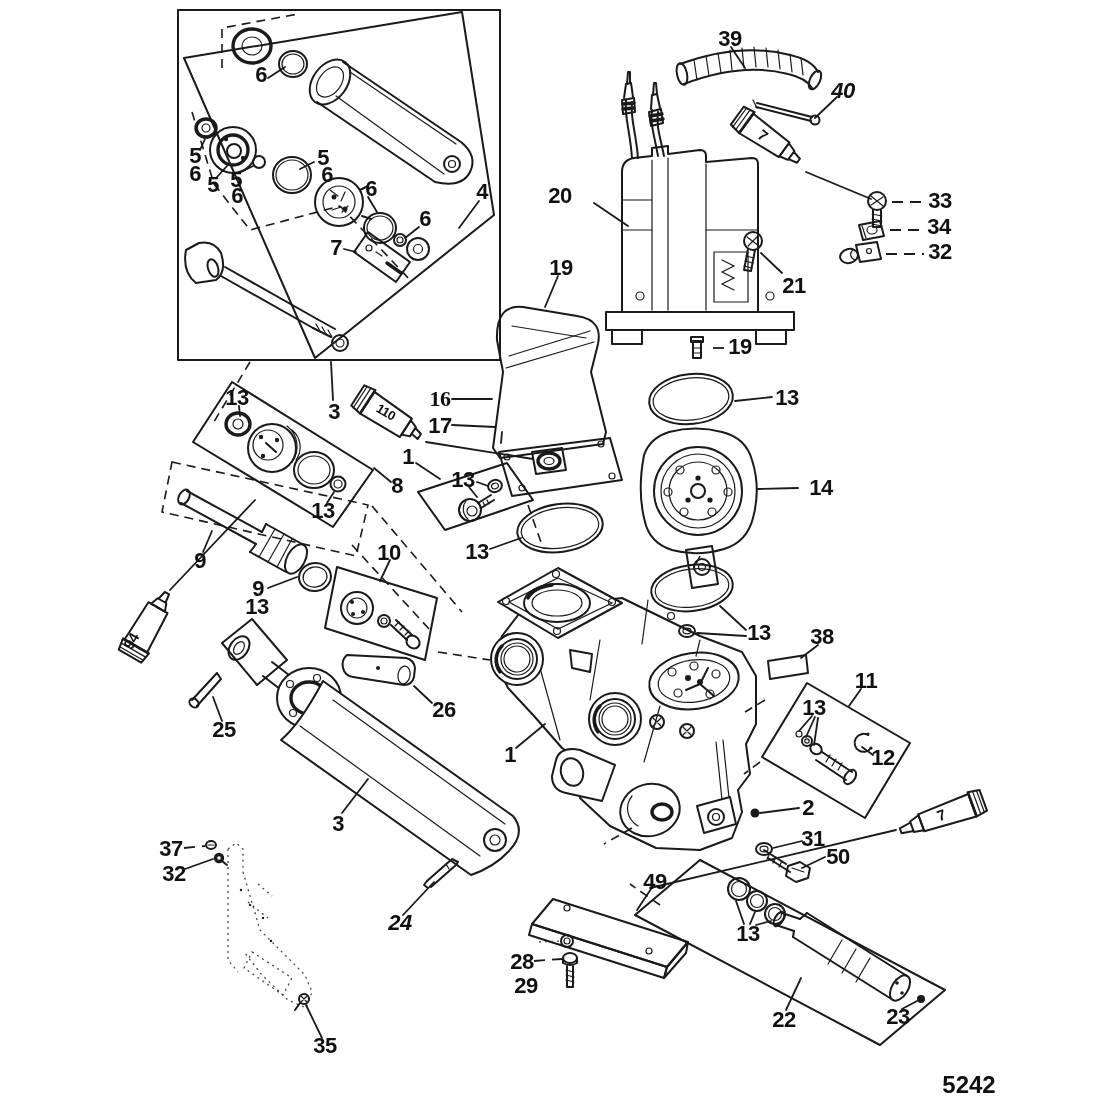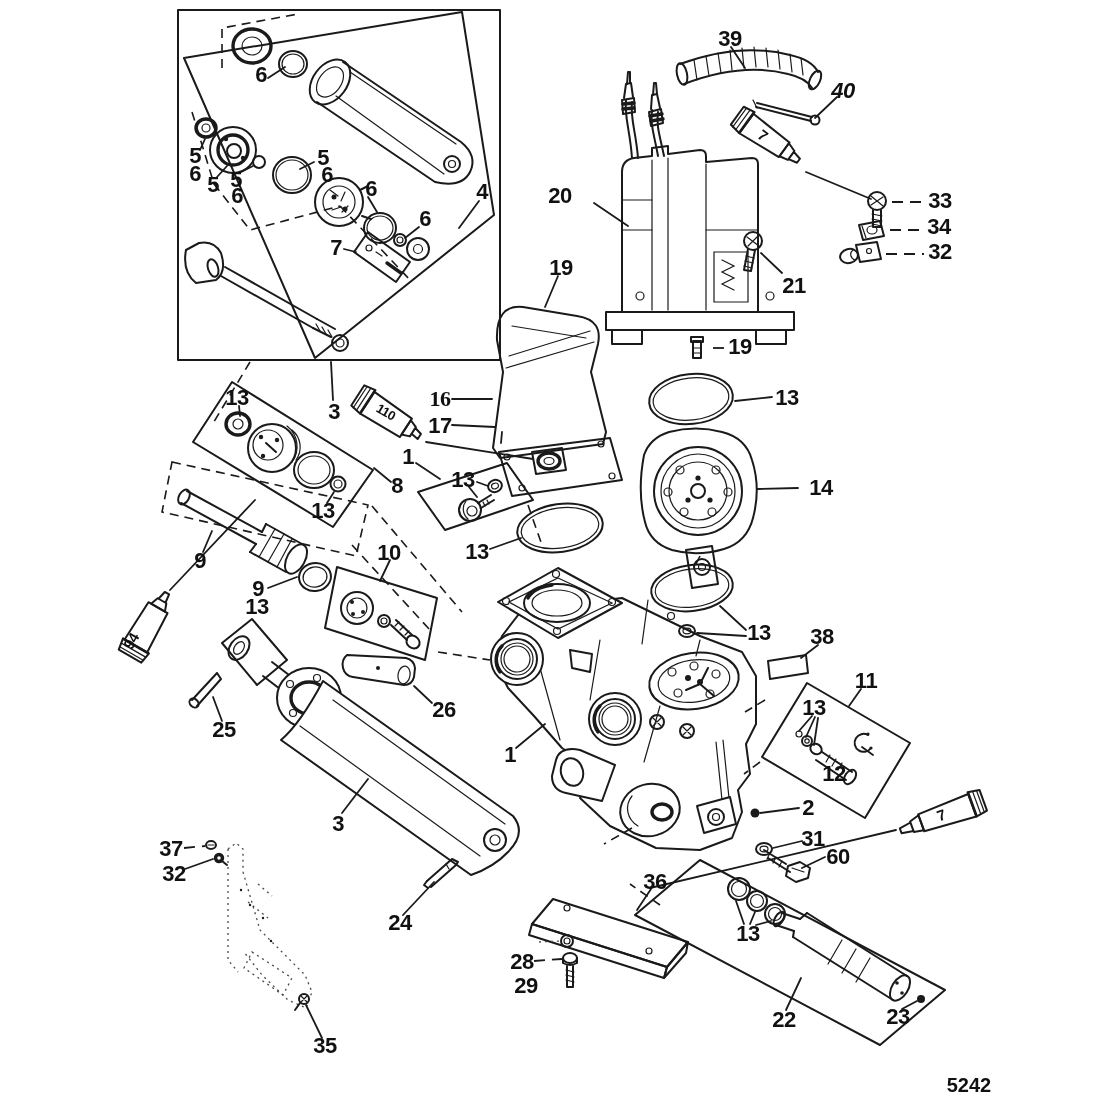--- a/index.html
+++ b/index.html
@@ -13,21 +13,21 @@
   .w{stroke:#1a1a1a;fill:#ffffff;stroke-width:2;stroke-linejoin:round;}
   .f{fill:#1a1a1a;stroke:none;}
   .d{stroke:#1a1a1a;fill:none;stroke-width:1.6;stroke-dasharray:9 6;}
   .o{stroke:#4a4a4a;fill:none;stroke-width:1.3;stroke-dasharray:2 4;}
   .ld{stroke:#1a1a1a;fill:none;stroke-width:1.8;stroke-linecap:round;}
   .lds{stroke:#1a1a1a;fill:none;stroke-width:1.8;stroke-dasharray:11 7;}
   .co{position:absolute;transform:translate(-50%,-50%);color:#111;font-weight:bold;
       font-size:22px;letter-spacing:-0.5px;white-space:nowrap;}
   .sm{font-size:14px;}
   #drawing-number{position:absolute;transform:translate(-50%,-50%);color:#111;
-      font-weight:bold;font-size:20px;}
+      font-weight:bold;font-size:24px;}
 </style>
 </head>
 <body>
 
 <div id="stage">
 <svg id="art" width="1100" height="1100" viewBox="0 0 1100 1100">
 
   <g>
     <rect class="s" x="178" y="10" width="322" height="350" stroke-width="2.6"></rect>
     <path class="s" d="M184,58 L462,12 L494,215 L315,358 Z"></path>
@@ -572,33 +572,33 @@
 <div class="co sm" style="left:763px;top:135px;transform:translate(-50%,-50%) rotate(36deg);font-size:15px;">7</div>
 <div class="co" style="left:940px;top:201px;">33</div>
 <div class="co" style="left:939px;top:227px;">34</div>
 <div class="co" style="left:940px;top:252px;">32</div>
 <div class="co" style="left:794px;top:286px;">21</div>
 <div class="co" style="left:510px;top:755px;">1</div>
 <div class="co" style="left:759px;top:633px;">13</div>
 <div class="co" style="left:822px;top:637px;text-align:center;">38</div>
 <div class="co" style="left:866px;top:681px;">11</div>
 <div class="co" style="left:814px;top:708px;">13</div>
-<div class="co" style="left:834px;top:758px;margin-top:16px;">12</div>
+<div class="co" style="left:883px;top:758px;">12</div>
 <div class="co" style="left:808px;top:808px;">2</div>
 <div class="co" style="left:813px;top:839px;">31</div>
-<div class="co" style="left:838px;top:857px;">60</div>
+<div class="co" style="left:838px;top:857px;">50</div>
 <div class="co sm" style="left:941px;top:815px;transform:translate(-50%,-50%) rotate(-20deg);font-size:15px;">7</div>
-<div class="co" style="left:655px;top:882px;">36</div>
+<div class="co" style="left:655px;top:882px;">49</div>
 <div class="co" style="left:526px;top:942px;margin-top:44px;">29</div>
 <div class="co" style="left:522px;top:962px;">28</div>
 <div class="co" style="left:748px;top:934px;">13</div>
 <div class="co" style="left:784px;top:1020px;">22</div>
 <div class="co" style="left:898px;top:1017px;">23</div>
 <div class="co" style="left:171px;top:849px;">37</div>
 <div class="co" style="left:174px;top:874px;">32</div>
 <div class="co" style="left:325px;top:1046px;">35</div>
-<div class="co" style="left:400px;top:923px;">24</div>
+<div class="co" style="left:400px;top:923px;font-style:italic;">24</div>
 <div class="co" style="left:224px;top:730px;">25</div>
 <div class="co" style="left:444px;top:710px;">26</div>
 <div class="co" style="left:338px;top:824px;">3</div>
 
 <div id="drawing-number" style="left:969px;top:1085px;">5242</div>
 </div>
 
 </body></html>

